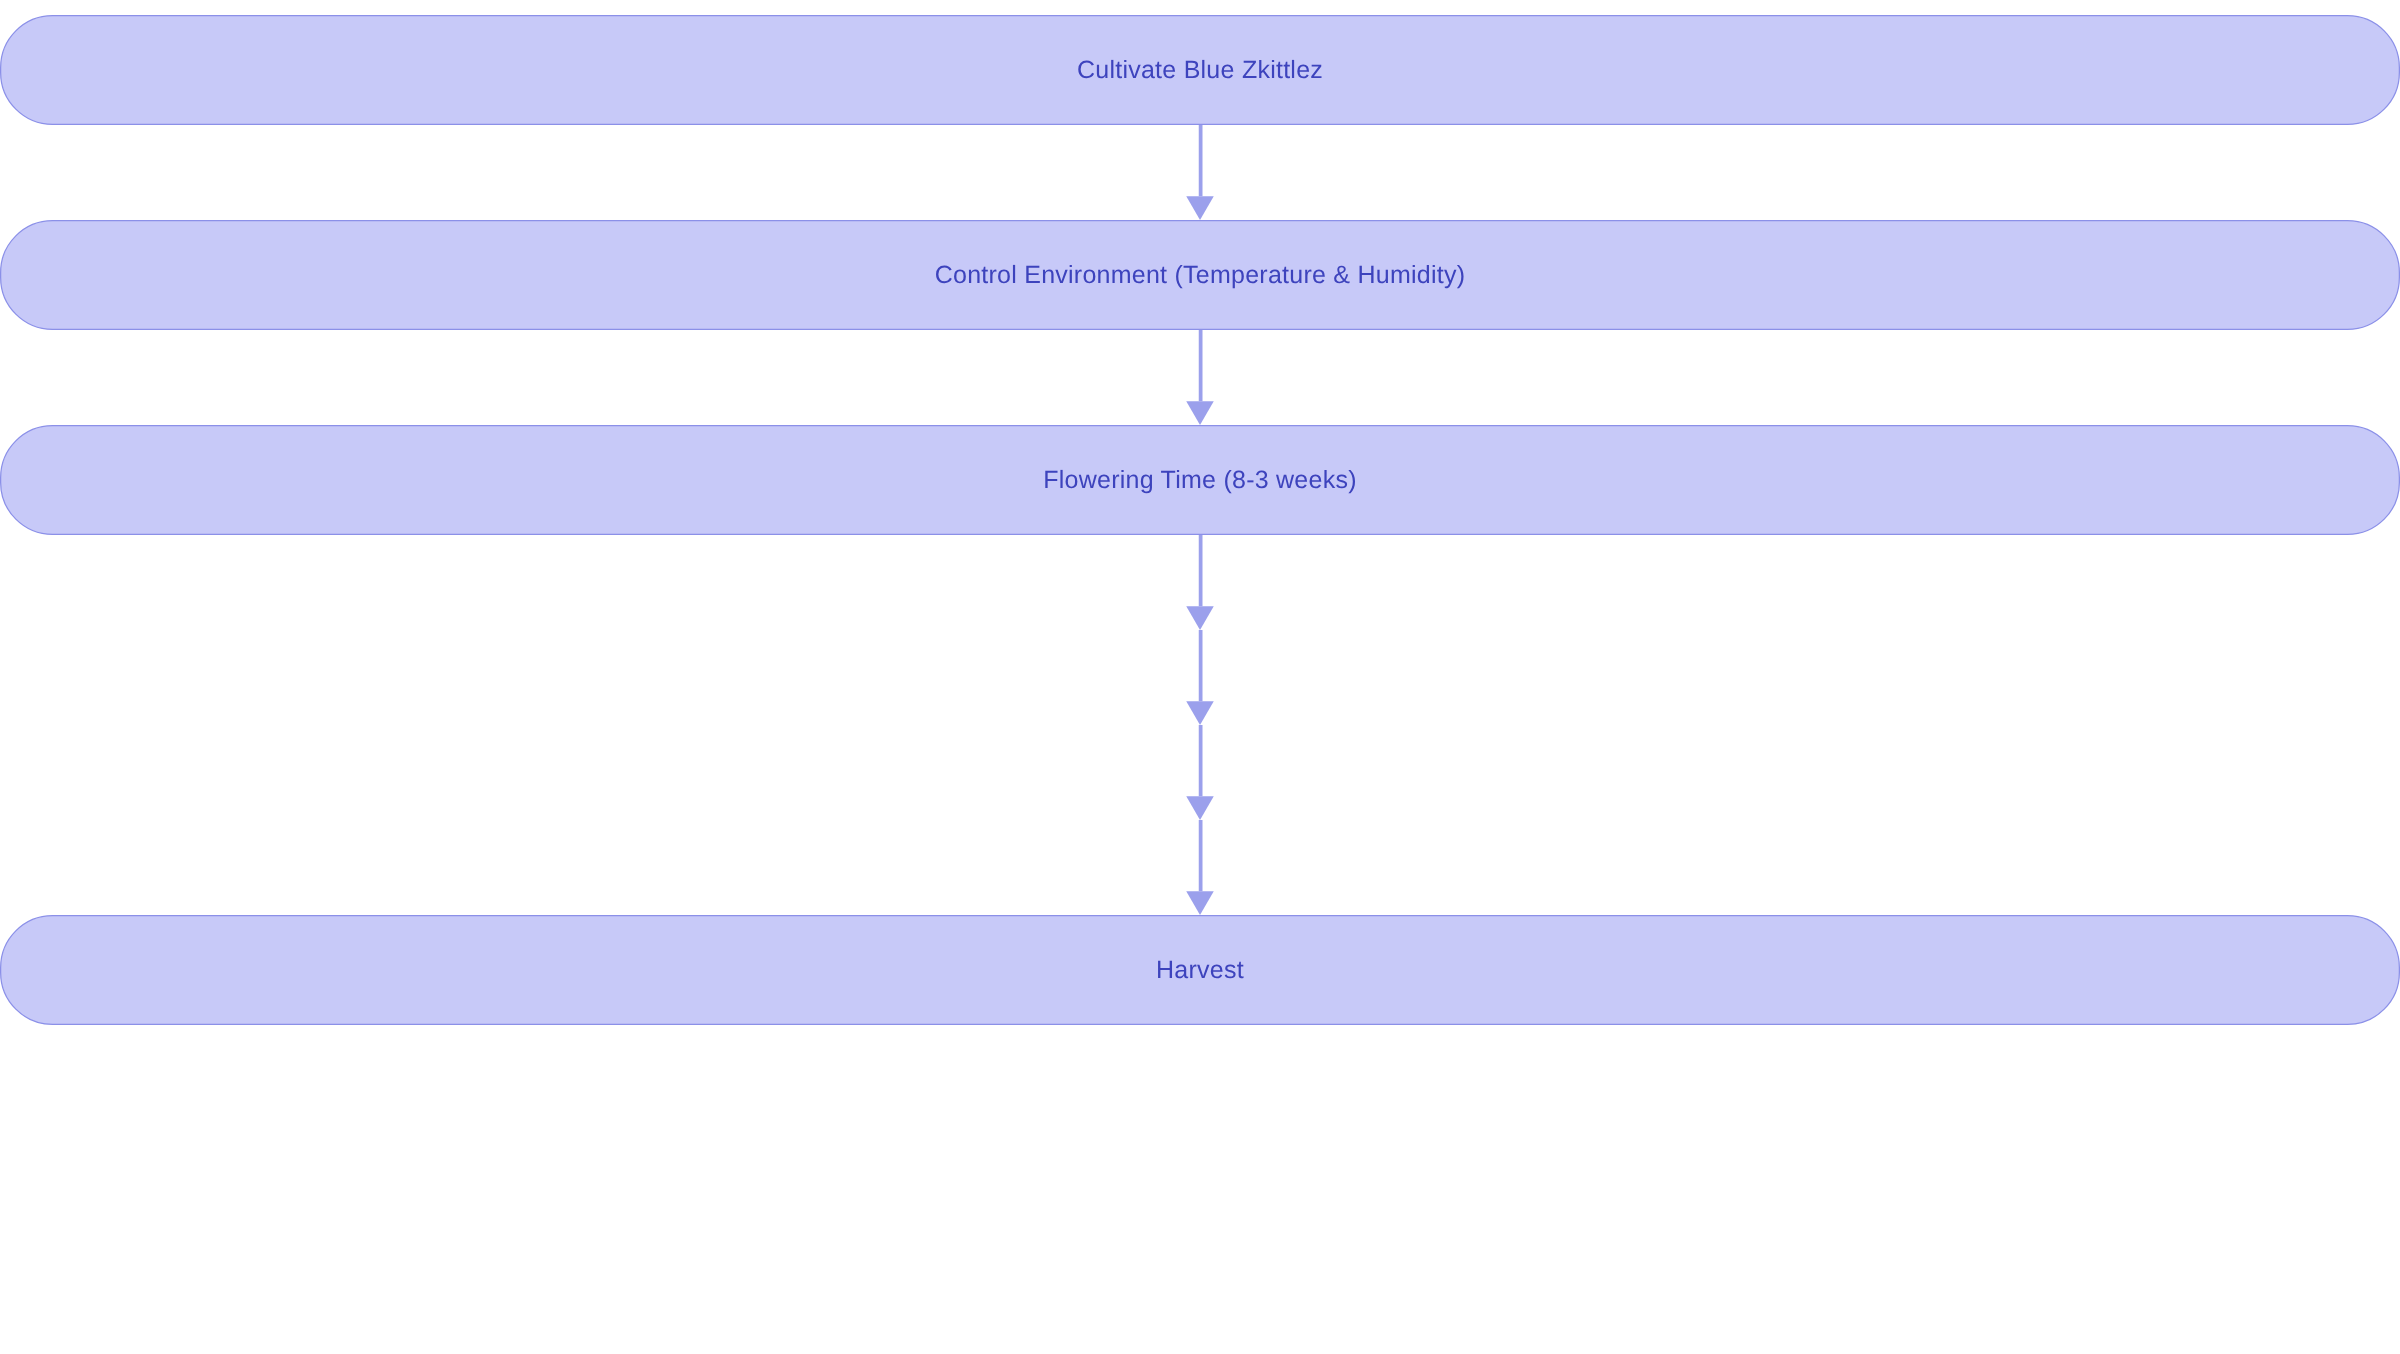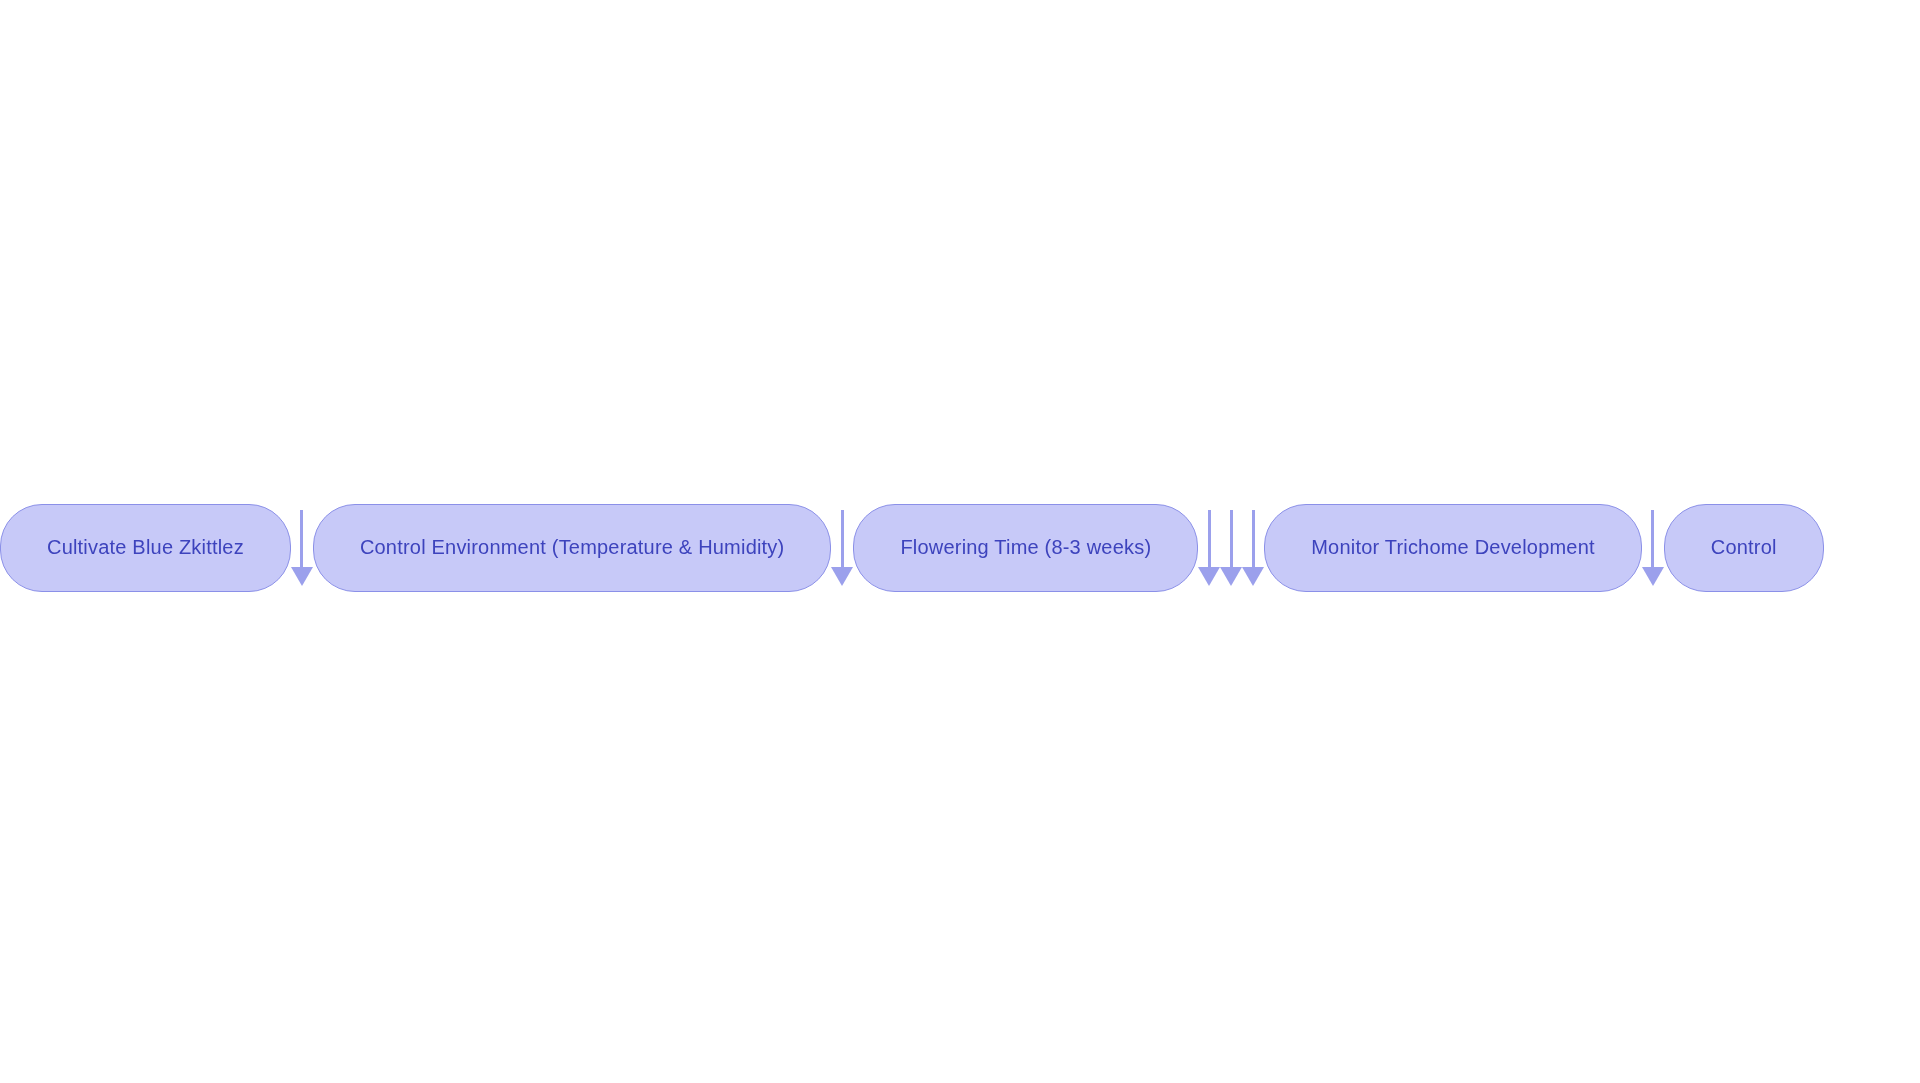--- a/index.html
+++ b/index.html
@@ -10,21 +10,21 @@
     --arrow:#9ba0ec;
   }
   html,body{margin:0;padding:0;background:var(--background);}
   body{font-family:"Liberation Sans","DejaVu Sans",sans-serif;}
   .canvas{
     position:relative;
     width:1920px;
     height:1083px;
     box-sizing:border-box;
     display:flex;
-    align-items:center;
+    flex-direction:column;
     padding-top:12px;
     overflow:hidden;
     background:var(--background);
   }
   .flow-node{
     height:88px;
     box-sizing:border-box;
     display:flex;
     align-items:center;
     justify-content:center;
@@ -95,26 +95,23 @@
     <div class="edge-line"></div>
     <div class="arrowhead"></div>
   </div>
 
 
   <div class="flow-edge">
     <div class="edge-line"></div>
     <div class="arrowhead"></div>
   </div>
 
-  <div class="flow-node">
-    <span>Monitor Trichome Development</span>
-  </div>
 
   <div class="flow-edge">
     <div class="edge-line"></div>
     <div class="arrowhead"></div>
   </div>
 
   <div class="flow-node">
-    <span>Control</span>
+    <span>Harvest</span>
   </div>
 
 </div>
 
 </body></html>

